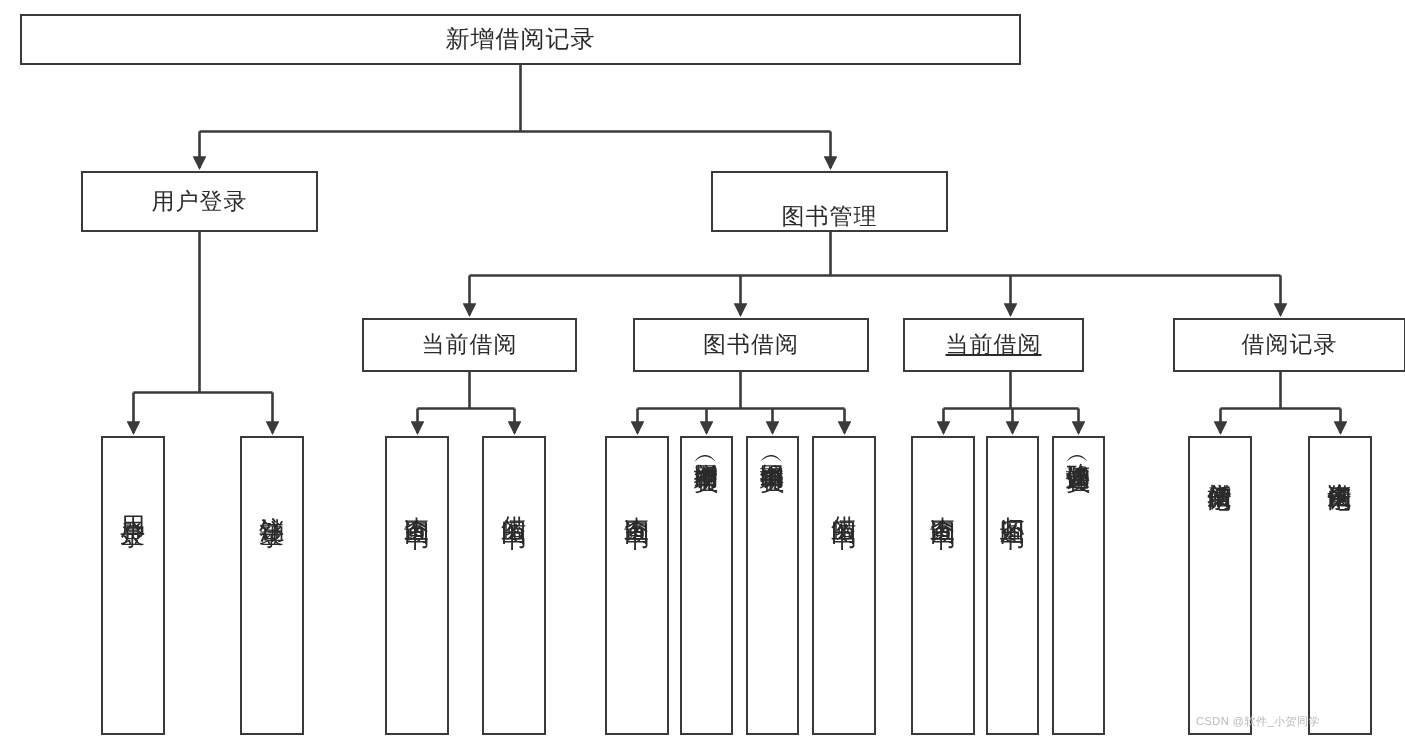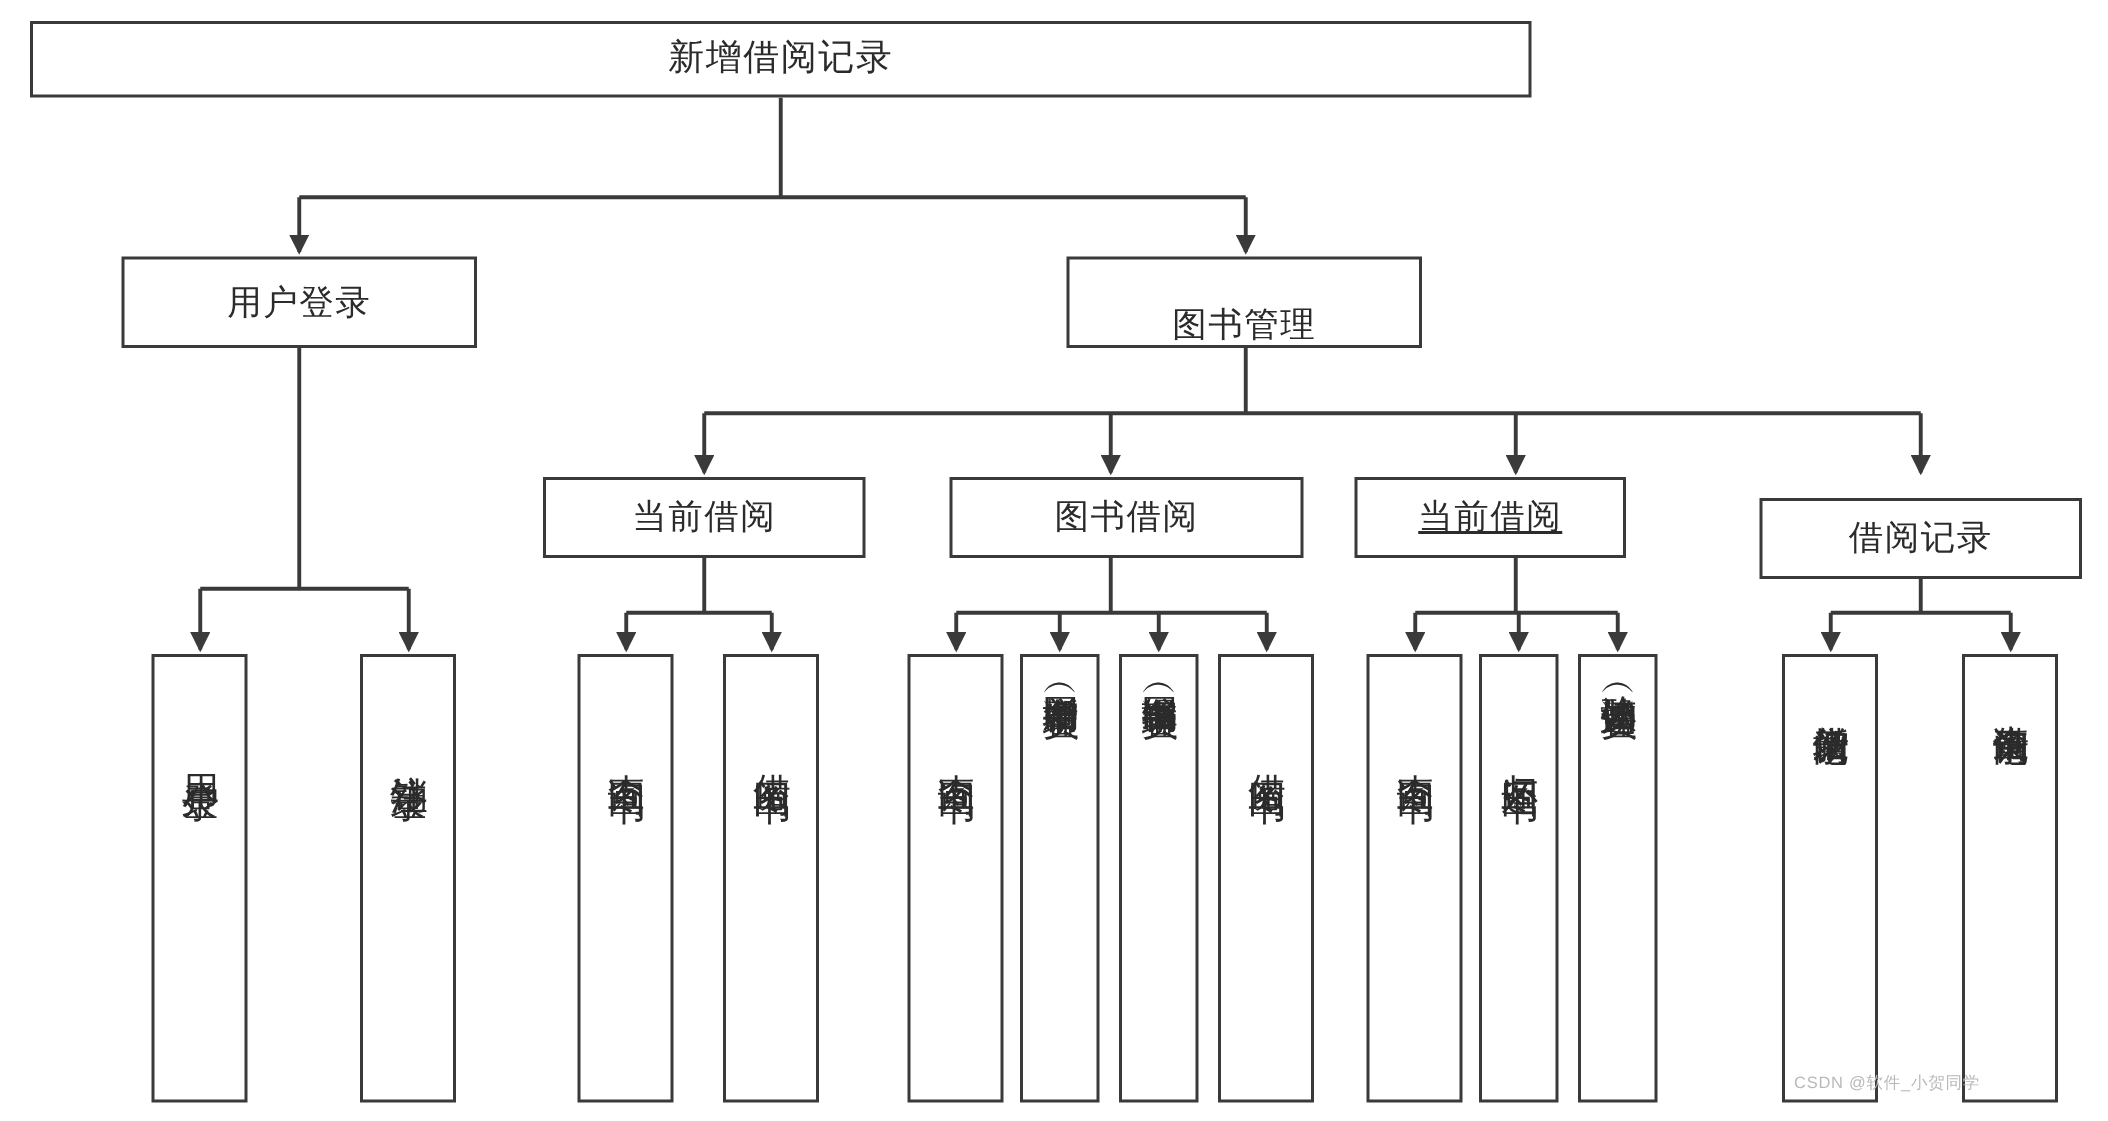--- a/index.html
+++ b/index.html
@@ -126,21 +126,21 @@
 
   <div class="node h" style="left:362px;top:318px;width:215px;height:54px;">
     <span class="lbl">当前借阅</span>
   </div>
   <div class="node h" style="left:633px;top:318px;width:236px;height:54px;">
     <span class="lbl">图书借阅</span>
   </div>
   <div class="node h" style="left:903px;top:318px;width:181px;height:54px;text-decoration:underline;">
     <span class="lbl">当前借阅</span>
   </div>
-  <div class="node h" style="left:1173px;top:332px;width:215px;height:54px;">
+  <div class="node h" style="left:1173px;top:318px;width:233px;height:54px;">
     <span class="lbl">借阅记录</span>
   </div>
 
   <div class="node v" style="left:101px;top:436px;width:64px;height:299px;padding-top:58px;">
     <span class="lbl">用户登录</span>
   </div>
   <div class="node v" style="left:240px;top:436px;width:64px;height:299px;padding-top:58px;">
     <span class="lbl">注销登录</span>
   </div>
 

